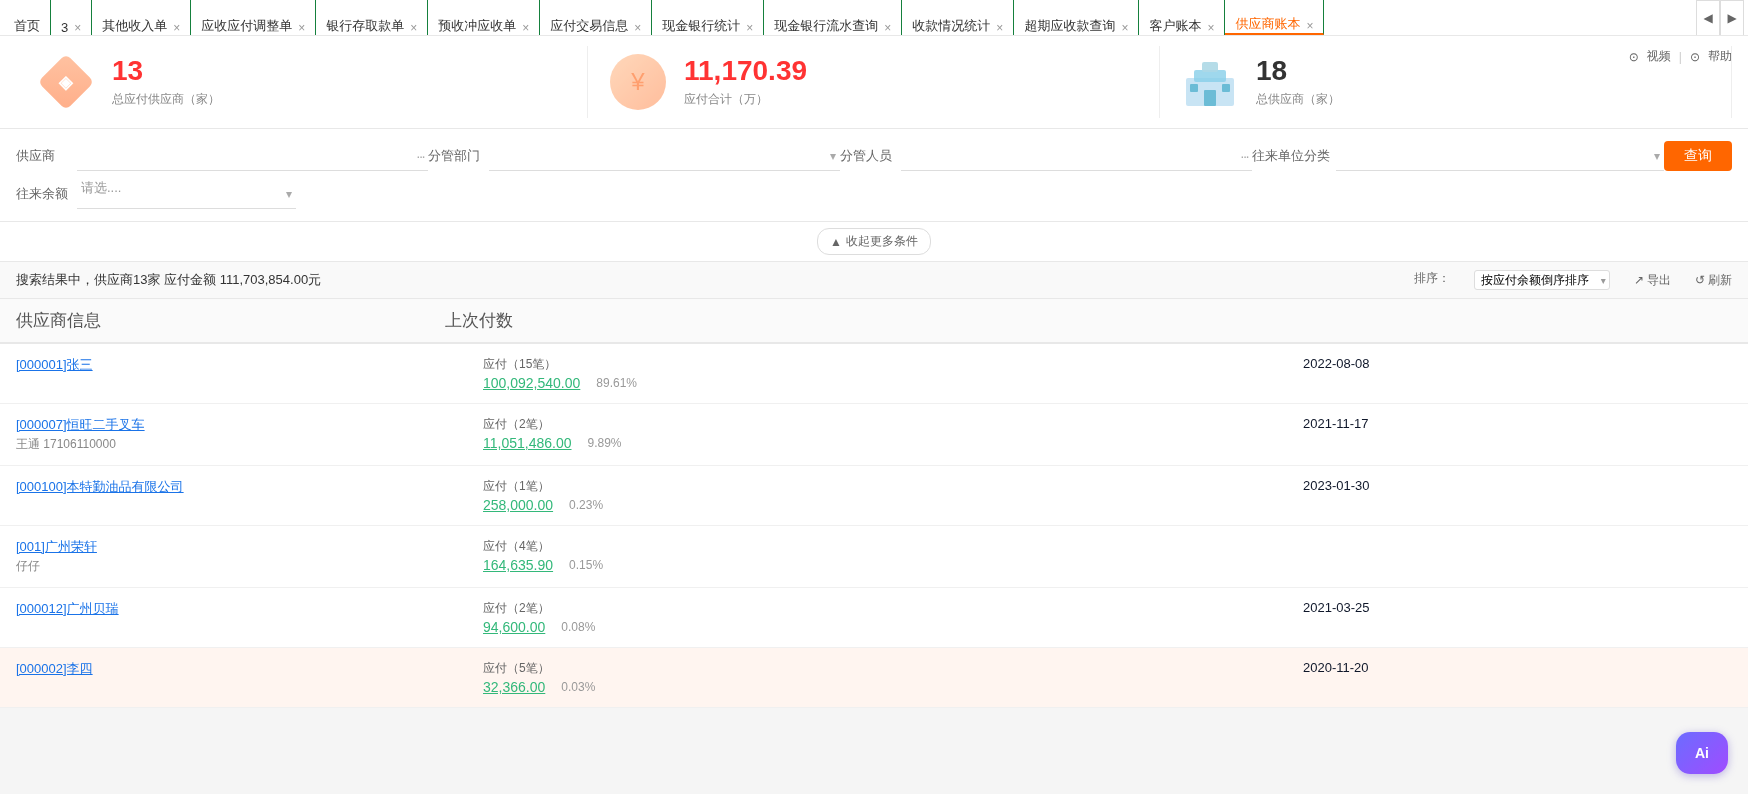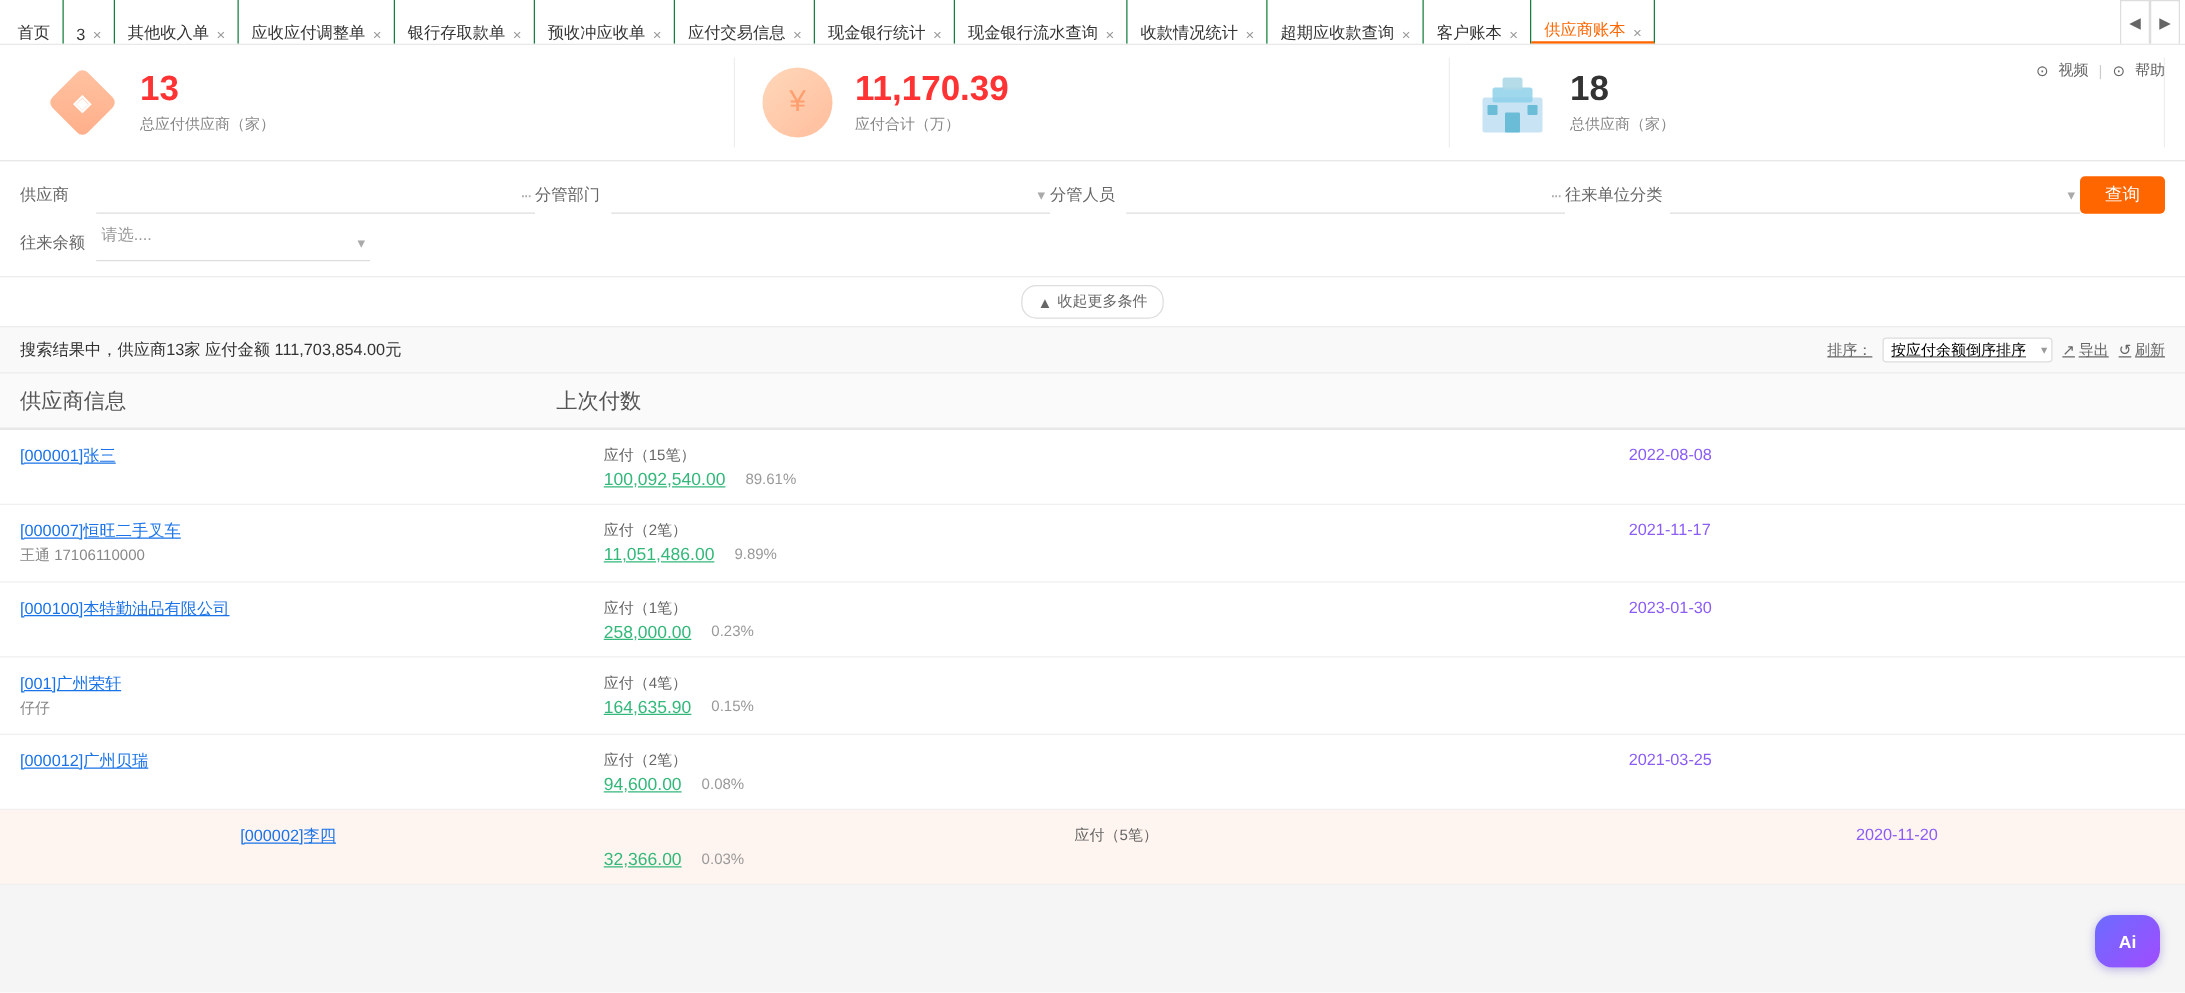--- a/index.html
+++ b/index.html
@@ -218,25 +218,23 @@
       align-items: center;
       justify-content: space-between;
       padding: 8px 16px;
       background: #f9f9f9;
       border-bottom: 1px solid #e8e8e8;
       font-size: 13px;
       color: #333;
     }
     .result-bar-right {
       display: flex;
-      align-items: center;
-      gap: 8px;
+      gap: 24px;
       font-size: 12px;
       color: #666;
-      text-decoration: underline;
     }
     .sort-wrapper {
       position: relative;
       display: inline-flex;
       align-items: center;
     }
     .sort-wrapper select {
       border: 1px solid #ddd;
       border-radius: 3px;
       padding: 2px 20px 2px 6px;
@@ -278,21 +276,21 @@
       color: #555;
       font-weight: 500;
     }
     .table-row {
       display: grid;
       grid-template-columns: 1fr 2fr 1fr;
       border-bottom: 1px solid #f0f0f0;
       padding: 12px 16px;
       align-items: start;
     }
-    .table-row.highlighted { background: #fff5f0; text-align: center; }
+    .table-row.highlighted { background: #fff5f0; }
     .supplier-link {
       color: #1a73e8;
       text-decoration: underline;
       cursor: pointer;
       font-size: 13px;
     }
     .supplier-sub {
       font-size: 12px;
       color: #888;
       margin-top: 2px;
@@ -301,21 +299,21 @@
     .tx-label { font-size: 12px; color: #666; }
     .tx-amount {
       color: #33b87a;
       font-size: 14px;
       font-weight: 500;
       cursor: pointer;
       text-decoration: underline;
     }
     .tx-row { display: flex; align-items: center; gap: 16px; }
     .tx-percent { color: #999; font-size: 12px; }
-    .last-pay { color: #8b5cf6; font-size: 13px; }
+    .last-pay { color: #0f172a; font-size: 13px; }
 
     
     ::-webkit-scrollbar { width: 6px; height: 6px; }
     ::-webkit-scrollbar-track { background: #f1f1f1; }
     ::-webkit-scrollbar-thumb { background: #ccc; border-radius: 3px; }
 
     .divider { color: #ccc; }
   </style>
 </head>
 <body>

